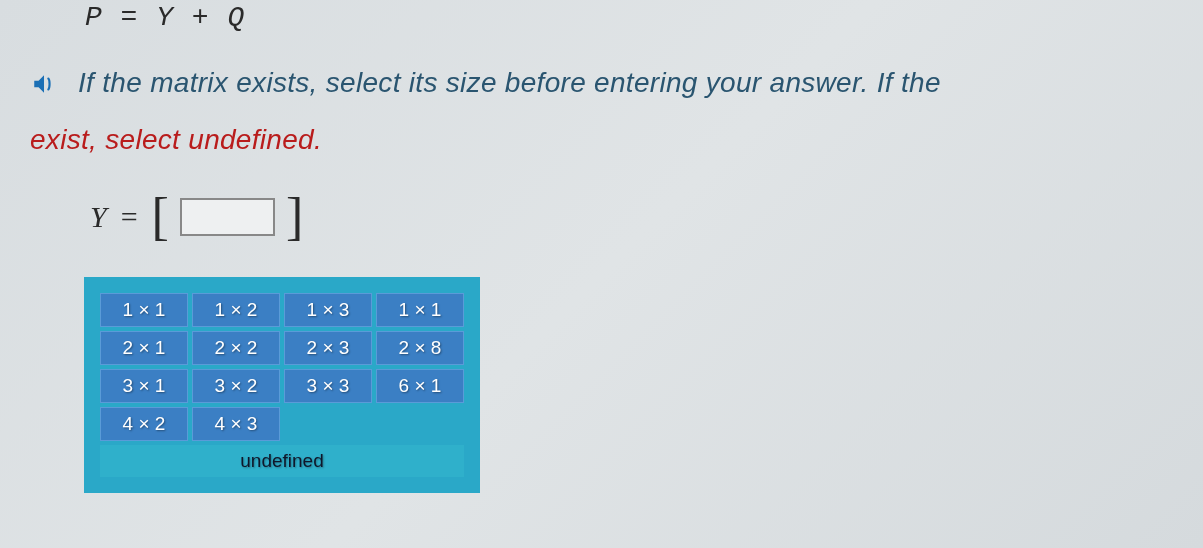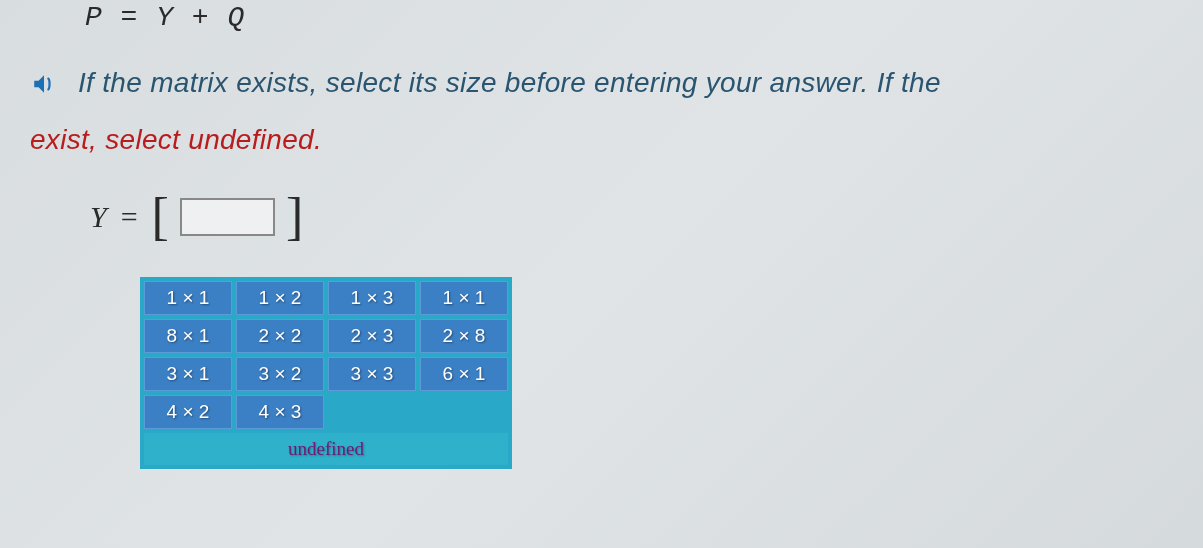--- a/index.html
+++ b/index.html
@@ -83,23 +83,23 @@
     }
     .matrix-input {
       width: 95px;
       height: 38px;
       border: 2px solid #888;
       background: #eef0f1;
       margin: 0 3px;
     }
     .size-grid-container {
       margin-top: 40px;
-      margin-left: 110px;
+      margin-left: 54px;
       background: #2aa8c8;
-      padding: 4px;
+      padding: 16px;
       display: inline-block;
     }
     .size-grid {
       display: grid;
       grid-template-columns: repeat(4, 88px);
       gap: 4px;
     }
     .size-cell {
       background: #3b7fc4;
       color: #ffffff;
@@ -107,25 +107,25 @@
       padding: 5px 0;
       font-size: 19px;
       font-family: Verdana, sans-serif;
       text-shadow: 1px 1px 2px rgba(0,0,0,0.4);
       border: 1px solid #5a9bd8;
       cursor: pointer;
     }
     .undefined-cell {
       grid-column: 1 / -1;
       background: #2fb0cb;
-      color: #701a75;
+      color: #0f172a;
       text-align: center;
       padding: 5px 0;
       font-size: 19px;
-      font-family: Liberation Serif, serif;
+      font-family: Liberation Sans, sans-serif;
       text-shadow: 1px 1px 2px rgba(0,0,0,0.3);
       cursor: pointer;
       margin-top: 4px;
     }
   </style>
 </head>
 <body>
 
 
 
@@ -150,21 +150,21 @@
   <div class="matrix-input"></div>
   <span class="bracket">]</span>
 </div>
 
 <div class="size-grid-container">
   <div class="size-grid">
     <div class="size-cell">1 × 1</div>
     <div class="size-cell">1 × 2</div>
     <div class="size-cell">1 × 3</div>
     <div class="size-cell">1 × 1</div>
-    <div class="size-cell">8 × 1</div>
+    <div class="size-cell">2 × 1</div>
     <div class="size-cell">2 × 2</div>
     <div class="size-cell">2 × 3</div>
     <div class="size-cell">2 × 8</div>
     <div class="size-cell">3 × 1</div>
     <div class="size-cell">3 × 2</div>
     <div class="size-cell">3 × 3</div>
     <div class="size-cell">6 × 1</div>
     <div class="size-cell">4 × 2</div>
     <div class="size-cell">4 × 3</div>
   </div>

